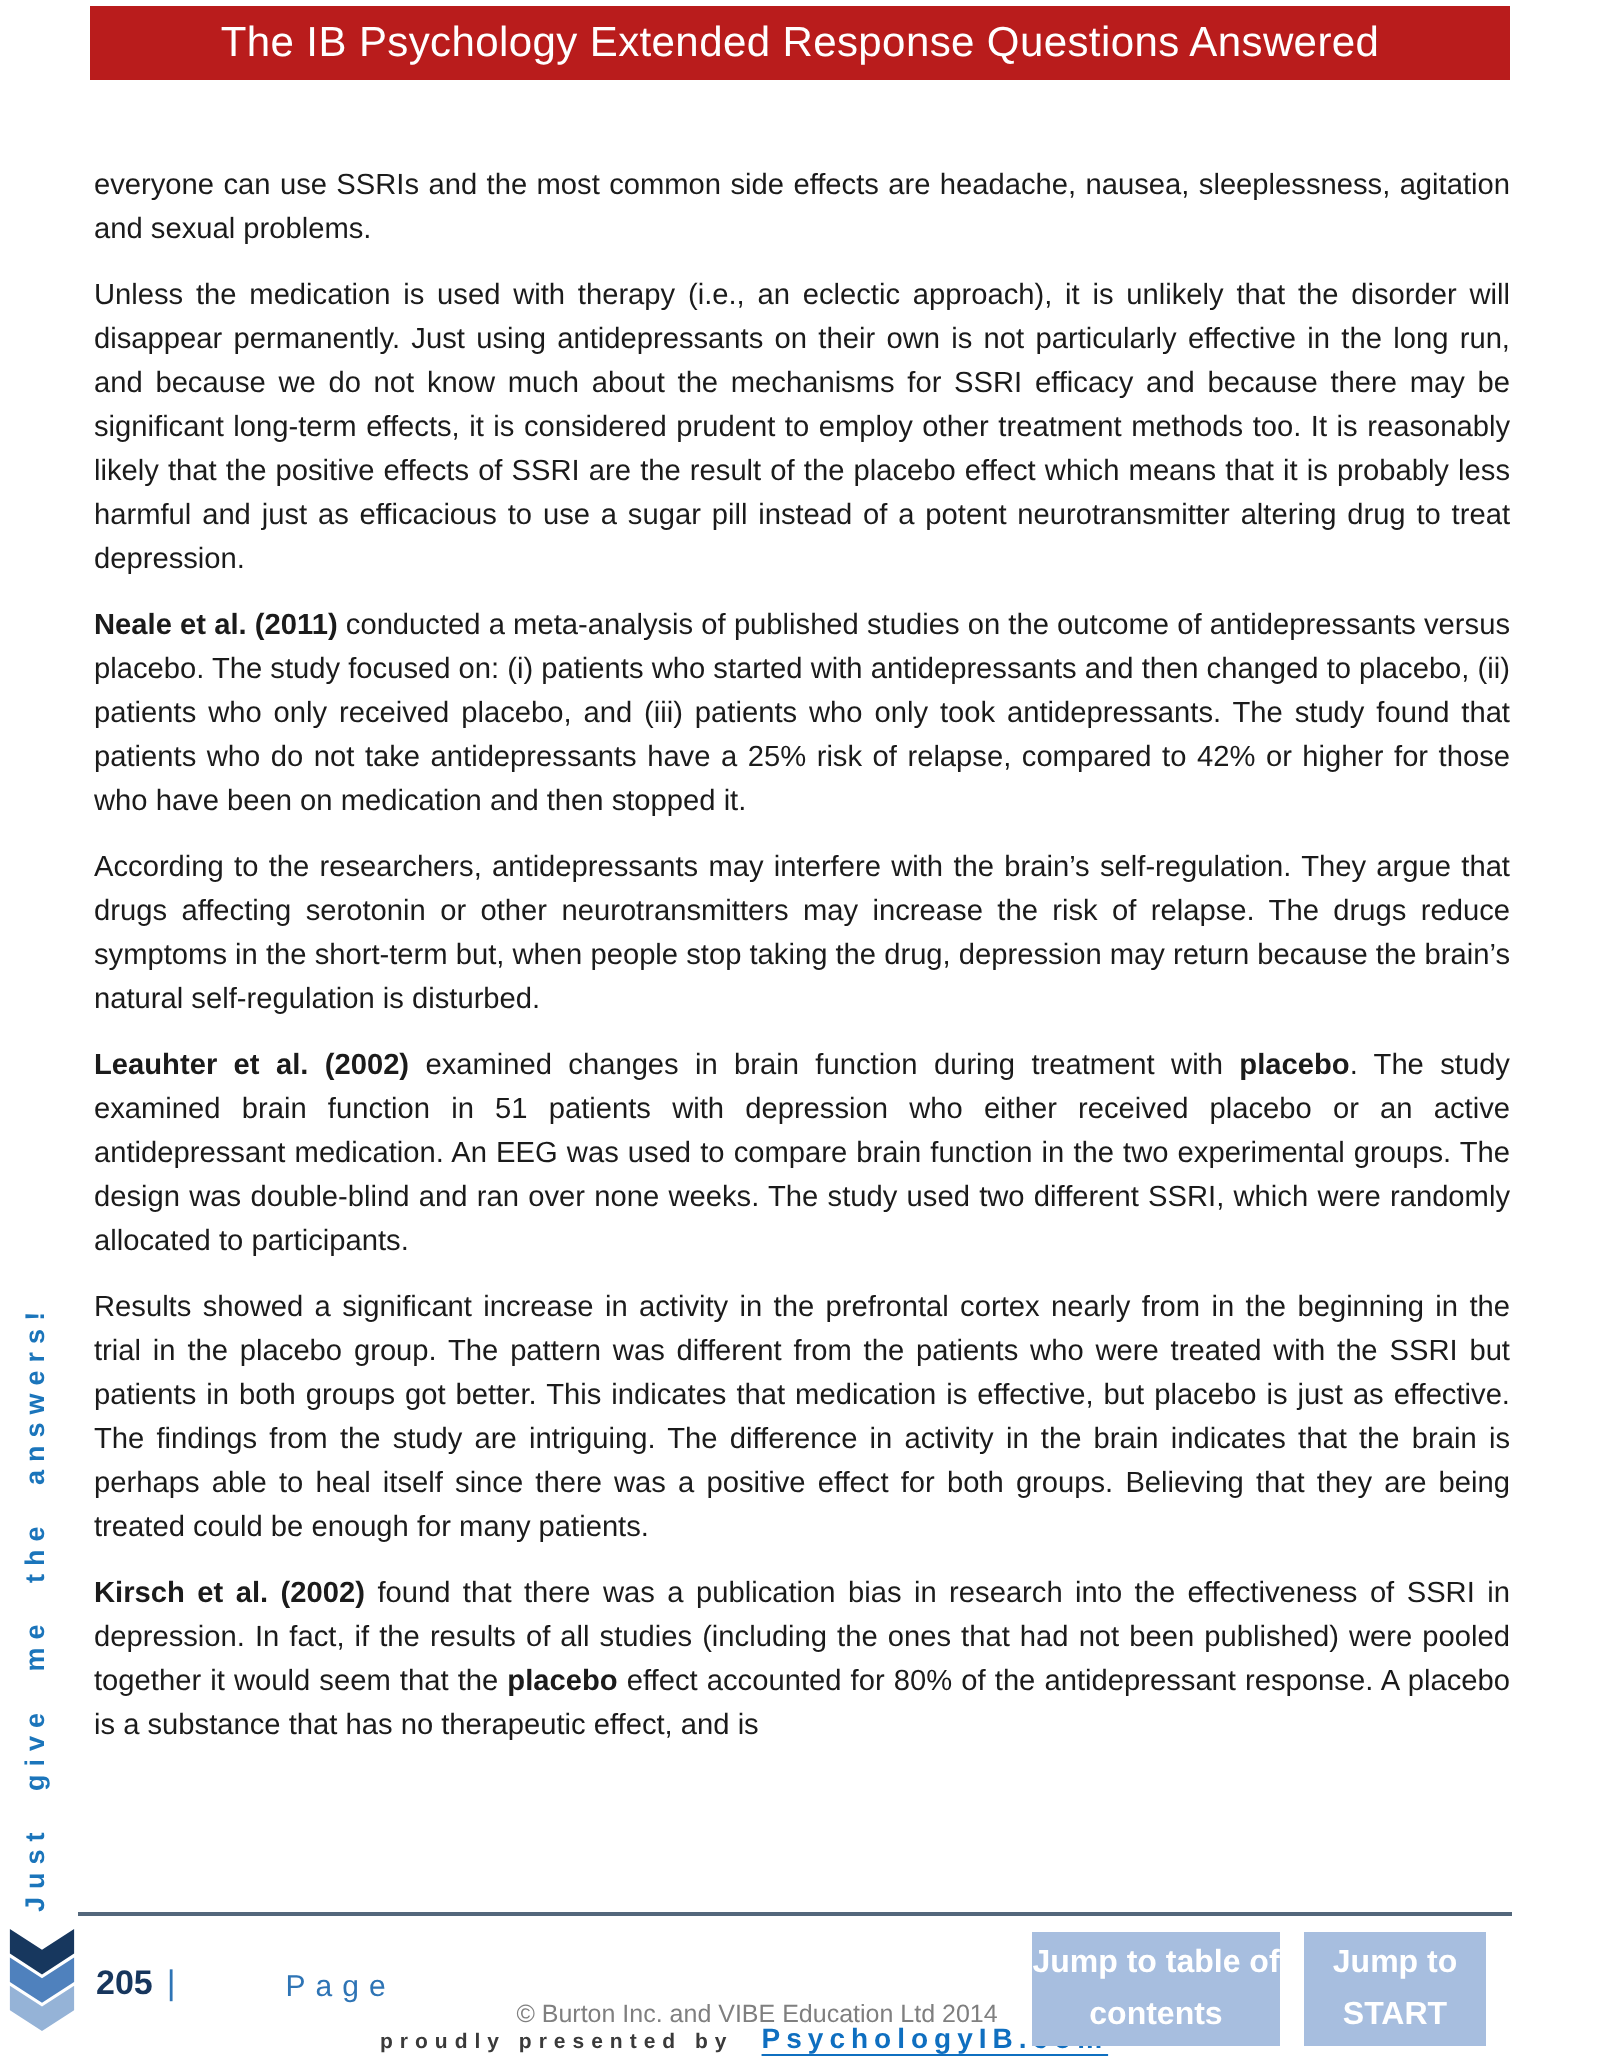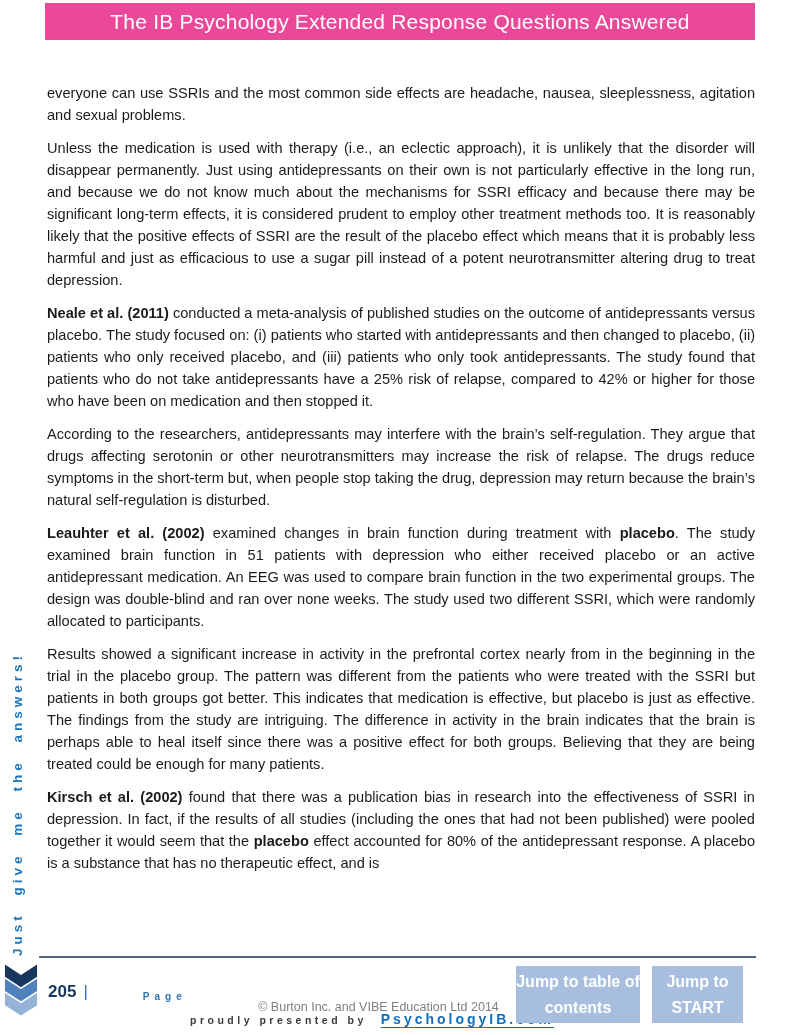--- a/index.html
+++ b/index.html
@@ -6,21 +6,21 @@
   body{
     width:800px;height:1035px;background:#ffffff;overflow:hidden;position:relative;
     font-family:"Liberation Sans","DejaVu Sans",sans-serif;
     -webkit-font-smoothing:antialiased;
   }
   .page{position:absolute;inset:0;}
 
   
   .header-bar{
     position:absolute;left:45px;top:3px;width:710px;height:37px;
-    background:#ec4899;color:#ffffff;
+    background:#b91c1c;color:#ffffff;
     display:flex;align-items:center;justify-content:center;
     font-size:21px;letter-spacing:.2px;
   }
 
   
   .body-text{
     position:absolute;left:47px;top:82px;width:708px;
     color:#1b1b1b;font-size:14.6px;line-height:22px;
   }
   .body-text p{margin:0 0 11px 0;text-align:justify;}
@@ -40,21 +40,21 @@
     position:absolute;left:39px;top:956px;width:717px;height:2px;
     background:#53677b;
   }
   .logo{position:absolute;left:4px;top:963px;}
   .page-label{
     position:absolute;left:48px;top:971px;white-space:nowrap;
     display:flex;align-items:flex-end;margin-top:11px;
   }
   .pnum{color:#17365d;font-weight:bold;font-size:17px;}
   .pdiv{color:#2e74b5;font-size:17px;font-weight:300;margin:0 7px 0 7px;}
-  .pword{color:#2e74b5;font-size:10px;font-weight:700;letter-spacing:5px;padding-left:48px;}
+  .pword{color:#2e74b5;font-size:15px;font-weight:400;letter-spacing:5px;padding-left:48px;}
   .presented-row{
     position:absolute;left:157px;top:971px;white-space:nowrap;
     display:flex;align-items:baseline;gap:14px;
   }
   .presented{color:#3a3a3a;font-size:10.5px;font-weight:600;letter-spacing:3.5px;padding-left:33px;}
   .site-link{
     color:#0f6fc0;font-size:14px;font-weight:600;letter-spacing:3px;
     text-decoration:underline;text-underline-offset:3px;cursor:pointer;margin-top:40px;
   }
   .copyright{

